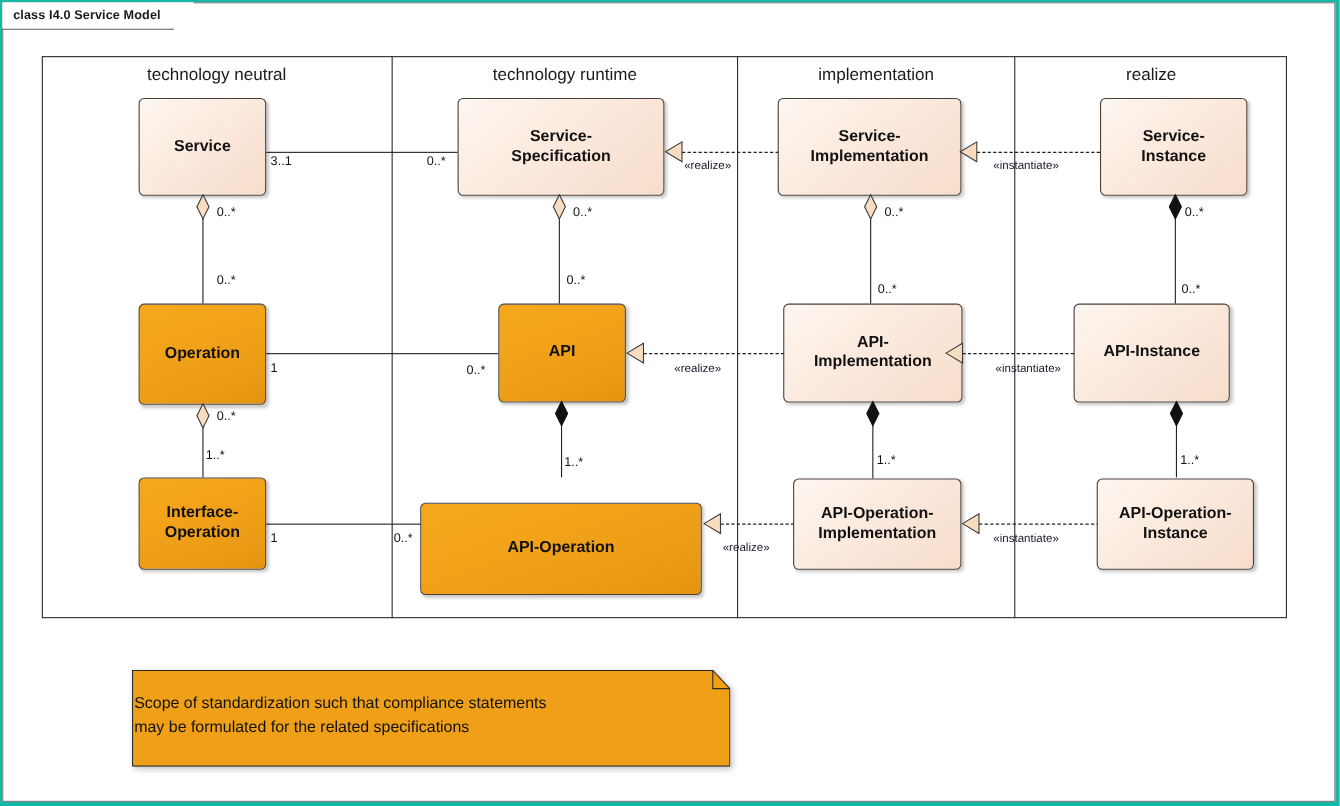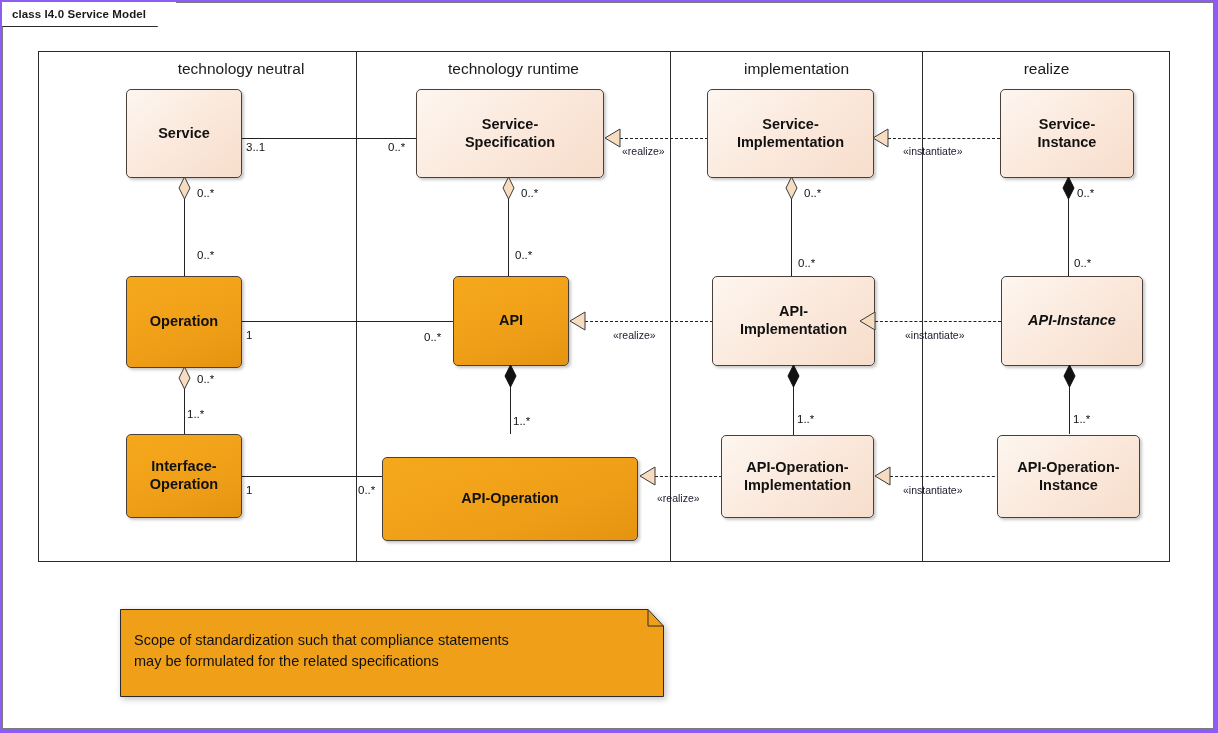--- a/index.html
+++ b/index.html
@@ -7,21 +7,21 @@
     padding: 0;
     background: #ffffff;
   }
   body {
     font-family: "Liberation Sans", sans-serif;
   }
   #canvas {
     position: relative;
     width: 1218px;
     height: 733px;
-    background: #8b5cf6;
+    background: #14b8a6;
     overflow: hidden;
   }
   
   .frame {
     position: absolute;
     left: 2px;
     top: 2px;
     width: 1212px;
     height: 727px;
     border: 1px solid #7a7a7a;
@@ -171,21 +171,21 @@
   <svg class="frame-tab-shape" viewBox="0 0 156 25" preserveAspectRatio="none">
     <path d="M0.5 0.5 L140 0.5 L155.5 24.5 L0.5 24.5 Z" fill="#ffffff" stroke="#2b2b2b" stroke-width="1"></path>
   </svg>
   <div class="frame-tab">class I4.0 Service Model</div>
 
   <div class="lane-box" style="left:38px; top:51px; width:1132px; height:511px;"></div>
   <div class="lane-divider" style="left:356px; top:51px; height:511px;"></div>
   <div class="lane-divider" style="left:670px; top:51px; height:511px;"></div>
   <div class="lane-divider" style="left:922px; top:51px; height:511px;"></div>
 
-  <div class="lane-title" style="left:38px; top:60px; width:318px;margin-left:44px;">technology neutral</div>
+  <div class="lane-title" style="left:38px; top:60px; width:318px;">technology neutral</div>
   <div class="lane-title" style="left:357px; top:60px; width:313px;">technology runtime</div>
   <div class="lane-title" style="left:671px; top:60px; width:251px;">implementation</div>
   <div class="lane-title" style="left:923px; top:60px; width:247px;">realize</div>
 
   <div class="ln-h" style="left:242px; top:138px; width:174px;"></div>
 
   <div class="dash-h" style="left:620px; top:138px; width:88px;"></div>
 
   <div class="dash-h" style="left:888px; top:138px; width:112px;"></div>
 
@@ -291,21 +291,21 @@
   </div>
 
   <div class="cls light" style="left:126px; top:89px; width:116px; height:89px;">Service</div>
   <div class="cls light" style="left:416px; top:89px; width:188px; height:89px;">Service-<br>Specification</div>
   <div class="cls light" style="left:707px; top:89px; width:167px; height:89px;">Service-<br>Implementation</div>
   <div class="cls light" style="left:1000px; top:89px; width:134px; height:89px;">Service-<br>Instance</div>
 
   <div class="cls orange" style="left:126px; top:276px; width:116px; height:92px;">Operation</div>
   <div class="cls orange" style="left:453px; top:276px; width:116px; height:90px;">API</div>
   <div class="cls light" style="left:712px; top:276px; width:163px; height:90px;">API-<br>Implementation</div>
-  <div class="cls light" style="left:1001px; top:276px; width:142px; height:90px;font-style:italic;">API-Instance</div>
+  <div class="cls light" style="left:976px; top:276px; width:142px; height:90px;">API-Instance</div>
 
   <div class="cls orange" style="left:126px; top:434px; width:116px; height:84px;">Interface-<br>Operation</div>
   <div class="cls orange" style="left:382px; top:434px; width:256px; height:84px;margin-top:23px;">API-Operation</div>
   <div class="cls light" style="left:721px; top:435px; width:153px; height:83px;">API-Operation-<br>Implementation</div>
   <div class="cls light" style="left:997px; top:435px; width:143px; height:83px;">API-Operation-<br>Instance</div>
 
   <div class="mult" style="left:246px; top:141px;">3..1</div>
   <div class="mult" style="left:388px; top:141px;">0..*</div>
 
   <div class="mult" style="left:197px; top:187px;">0..*</div>
@@ -336,16 +336,16 @@
   <div class="stereo" style="left:903px; top:145px;">«instantiate»</div>
   <div class="stereo" style="left:613px; top:329px;">«realize»</div>
   <div class="stereo" style="left:905px; top:329px;">«instantiate»</div>
   <div class="stereo" style="left:657px; top:492px;">«realize»</div>
   <div class="stereo" style="left:903px; top:484px;">«instantiate»</div>
 
   <svg class="note" style="left:120px; top:609px;" width="544" height="88" viewBox="0 0 544 88" preserveAspectRatio="none">
     <path d="M0.5 0.5 L528 0.5 L543.5 17 L543.5 87.5 L0.5 87.5 Z" fill="#f0a018" stroke="#2b2b2b" stroke-width="1"></path>
     <path d="M528 0.5 L528 17 L543.5 17" fill="none" stroke="#2b2b2b" stroke-width="1"></path>
   </svg>
-  <div class="note-text" style="left:134px; top:630px; width:510px;">Scope of standardization such that compliance statements
+  <div class="note-text" style="left:122px; top:630px; width:510px;">Scope of standardization such that compliance statements
 may be formulated for the related specifications</div>
 
 </div>
 
 </body></html>

